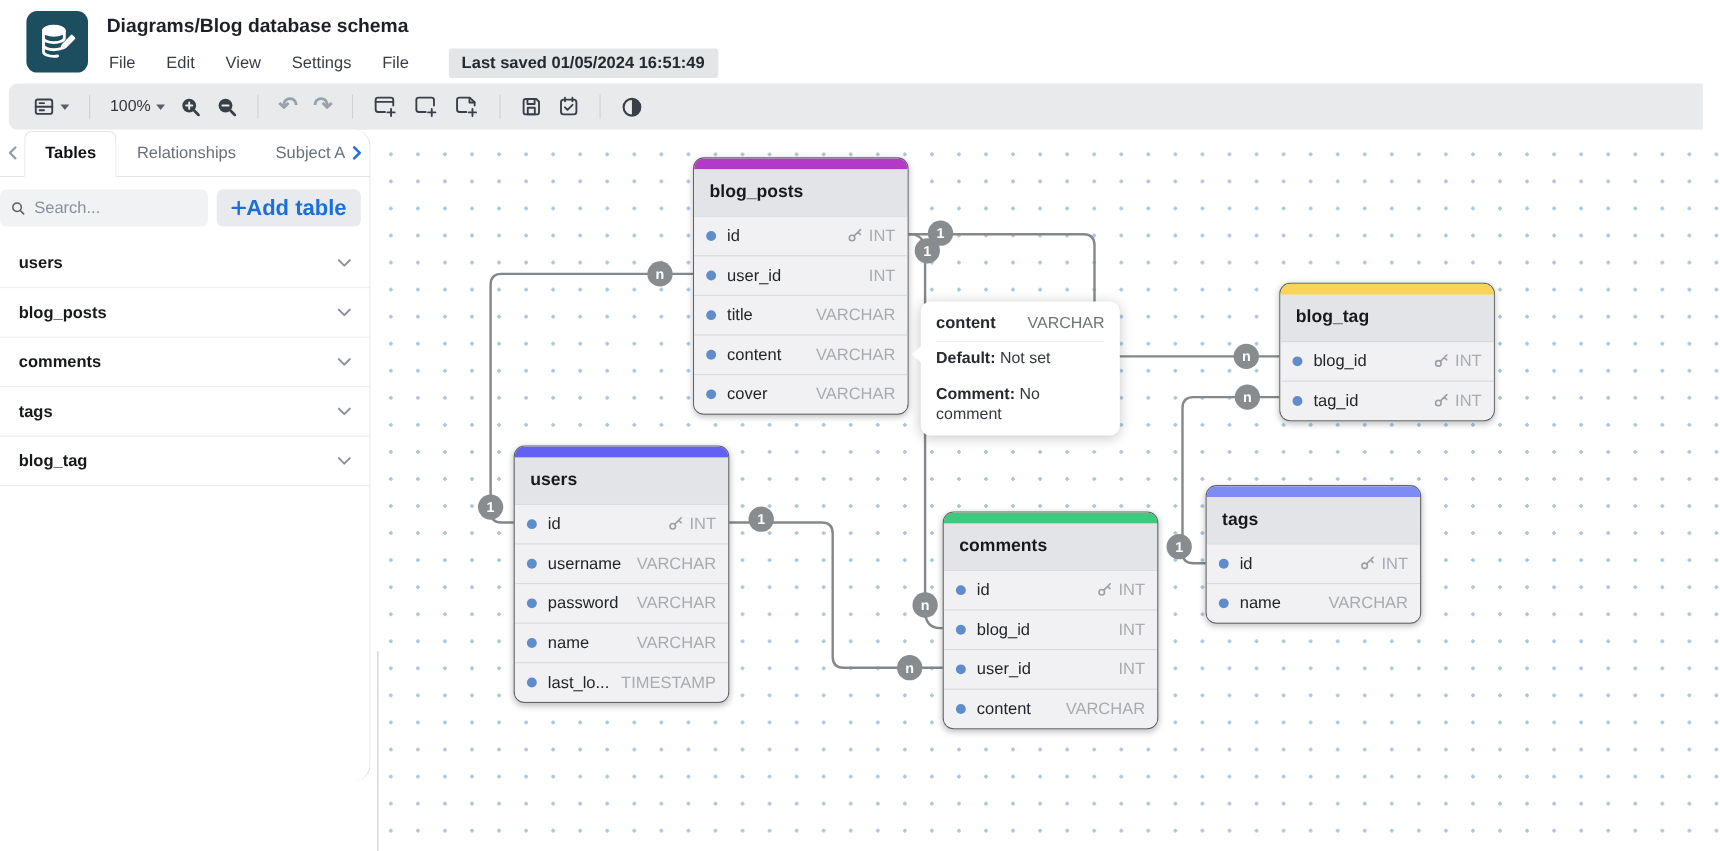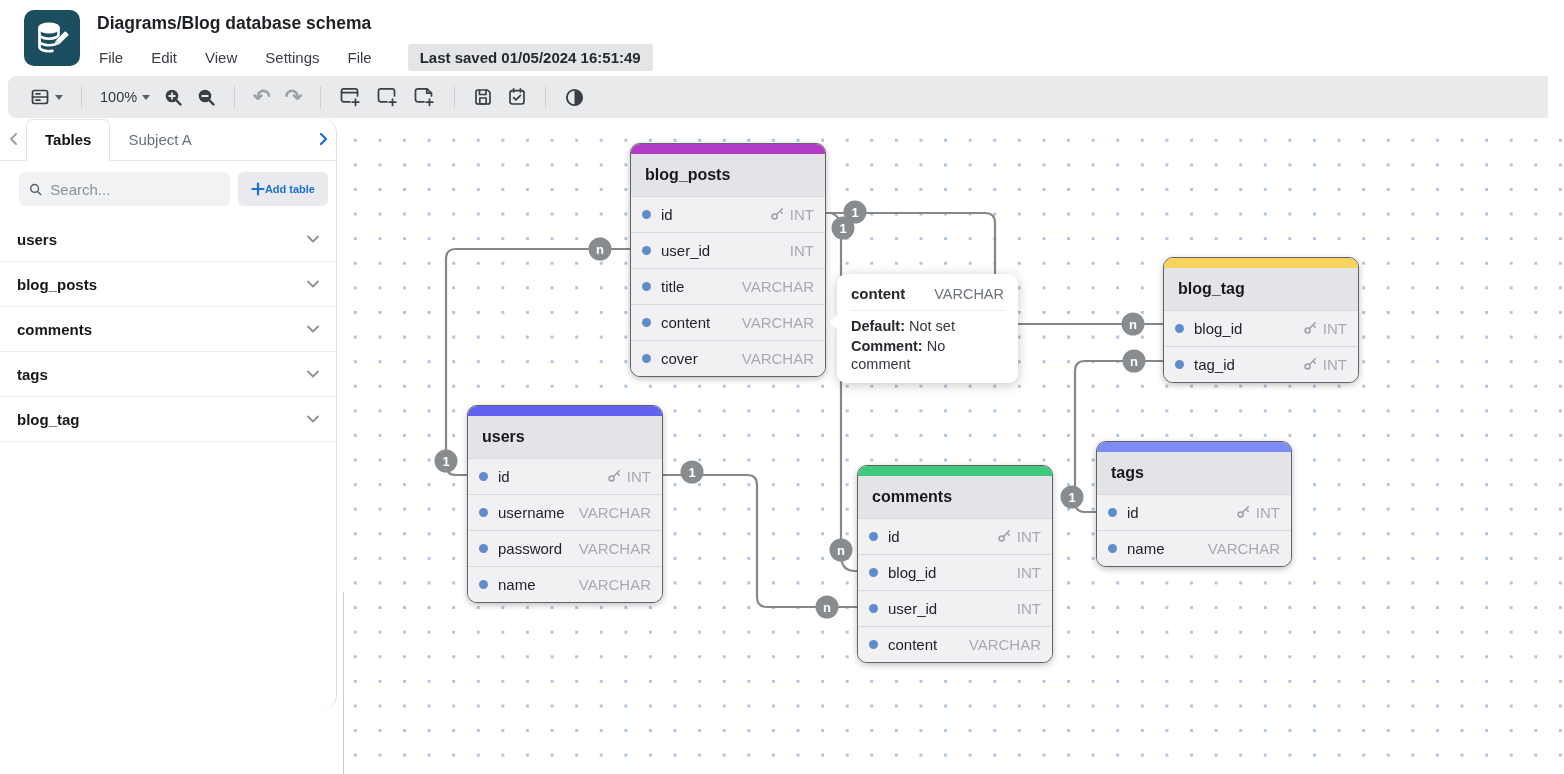--- a/index.html
+++ b/index.html
@@ -29,28 +29,28 @@
   
   .sidebar { position:absolute; left:0; top:118px; width:337px; height:592px; background:#fff;
     border-right:1px solid #dcdee0;border-radius:15px; }
   .tabbar { position:relative; height:43px; display:flex; align-items:center; border-bottom:1px solid #e4e6e8; }
   .tab-scroll { width:26px; display:flex; justify-content:center; align-items:center; cursor:pointer; }
   .tab { height:42px; display:flex; align-items:center; padding:0 18px; font-size:15px; color:#697079;
     white-space:nowrap; cursor:pointer; }
   .tab.active { background:#fff; border:1px solid #e2e4e6; border-bottom:1px solid #fff;
     border-radius:7px 7px 0 0; font-weight:700; color:#0f1114; margin-bottom:-1px; }
   .tab.clipped { overflow:hidden; max-width:96px; padding-right:0; }
-  .search-row { display:flex; align-items:center; gap:8px; padding:11px 8px 11px 19px; }
+  .search-row { display:flex; align-items:center; gap:8px; padding:11px 8px 11px 0; }
   .search-box { flex:1; height:34px; background:#f1f2f4; border-radius:6px; display:flex; align-items:center;
     padding:0 10px; gap:8px; }
   .search-box input { border:none; outline:none; background:transparent; font-size:15px; color:#30343a;
     width:100%; font-family:"Liberation Sans", sans-serif; }
   .search-box input::placeholder { color:#8a909a; }
   .add-table-btn { height:34px; background:#e8eaed; border:none; border-radius:6px; display:flex;
-    align-items:center; gap:0; padding:0 13px; font-size:11px; font-weight:700; color:#1a6fd8;
+    align-items:center; gap:0; padding:0 13px; font-size:20px; font-weight:700; color:#1a6fd8;
     cursor:pointer; font-family:"Liberation Sans", sans-serif; }
   .tbl-list { }
   .tbl-item { height:45px; display:flex; align-items:center; justify-content:space-between;
     padding:0 16px 0 17px; border-bottom:1px solid #ebedef; cursor:pointer; }
   .tbl-item-label { font-size:15px; font-weight:600; color:#16181a; }
 
   
   .canvas { position:absolute; left:337px; top:118px; width:1227px; height:656px; background:#fff;
     background-image:radial-gradient(circle, #aec7de 1.4px, transparent 1.6px);
     background-size:24.6px 24.6px; background-position:6px 10px; }
@@ -216,20 +216,21 @@
 
 <div class="sidebar">
   <div class="tabbar" id="tabbar">
     <span class="tab-scroll">
       <svg width="11" height="14" viewBox="0 0 11 14">
         <path d="M8 2 L3 7 L8 12" stroke="#9aa0a8" stroke-width="2" fill="none" stroke-linecap="round" stroke-linejoin="round"></path>
       </svg>
     </span>
     <span id="tabs-host" style="display:flex;align-items:center;height:100%;">
         <span class="tab active">Tables</span>
+        <span class="tab">Relationships</span>
         <span class="tab clipped">Subject A</span>
       </span>
     <span class="tab-scroll" style="margin-left:auto;">
       <svg width="11" height="14" viewBox="0 0 11 14">
         <path d="M3 2 L8 7 L3 12" stroke="#2470d6" stroke-width="2.4" fill="none" stroke-linecap="round" stroke-linejoin="round"></path>
       </svg>
     </span>
   </div>
   <div class="search-row">
     <div class="search-box">
@@ -364,20 +365,27 @@
             <span>VARCHAR</span>
           </span>
         </div>
         <div class="db-row">
           <span class="field-dot"></span>
           <span class="field-name">name</span>
           <span class="field-right">
             <span>VARCHAR</span>
           </span>
         </div>
+        <div class="db-row">
+          <span class="field-dot"></span>
+          <span class="field-name">last_lo...</span>
+          <span class="field-right">
+            <span>TIMESTAMP</span>
+          </span>
+        </div>
       </div>
       <div class="db-table" style="left: 520px; top: 347px;">
         <div class="db-strip" style="background:#3ec97d"></div>
         <div class="db-header">
           <span>comments</span>
         </div>
         <div class="db-row">
           <span class="field-dot"></span>
           <span class="field-name">id</span>
           <span class="field-right">
@@ -476,17 +484,17 @@
       <div class="badge" style="left: 797px; top: 243px;">n</div>
     </div>
 
   <div class="tooltip" id="tooltip" style="left: 500px; top: 156px;">
     <span class="tooltip-arrow"></span>
     <div class="tt-head">
       <span class="tt-field">content</span>
       <span class="tt-type">VARCHAR</span>
     </div>
     <div class="tt-row"><b>Default:</b><span> Not set</span></div>
-    <div class="tt-row" style="margin-top:2px;"><b>Comment:</b><span> No comment</span></div>
+    <div class="tt-row" style="margin-top:15px;"><b>Comment:</b><span> No comment</span></div>
   </div>
 
   <div class="canvas-edge-line"></div>
 </div>
 
 </body></html>

